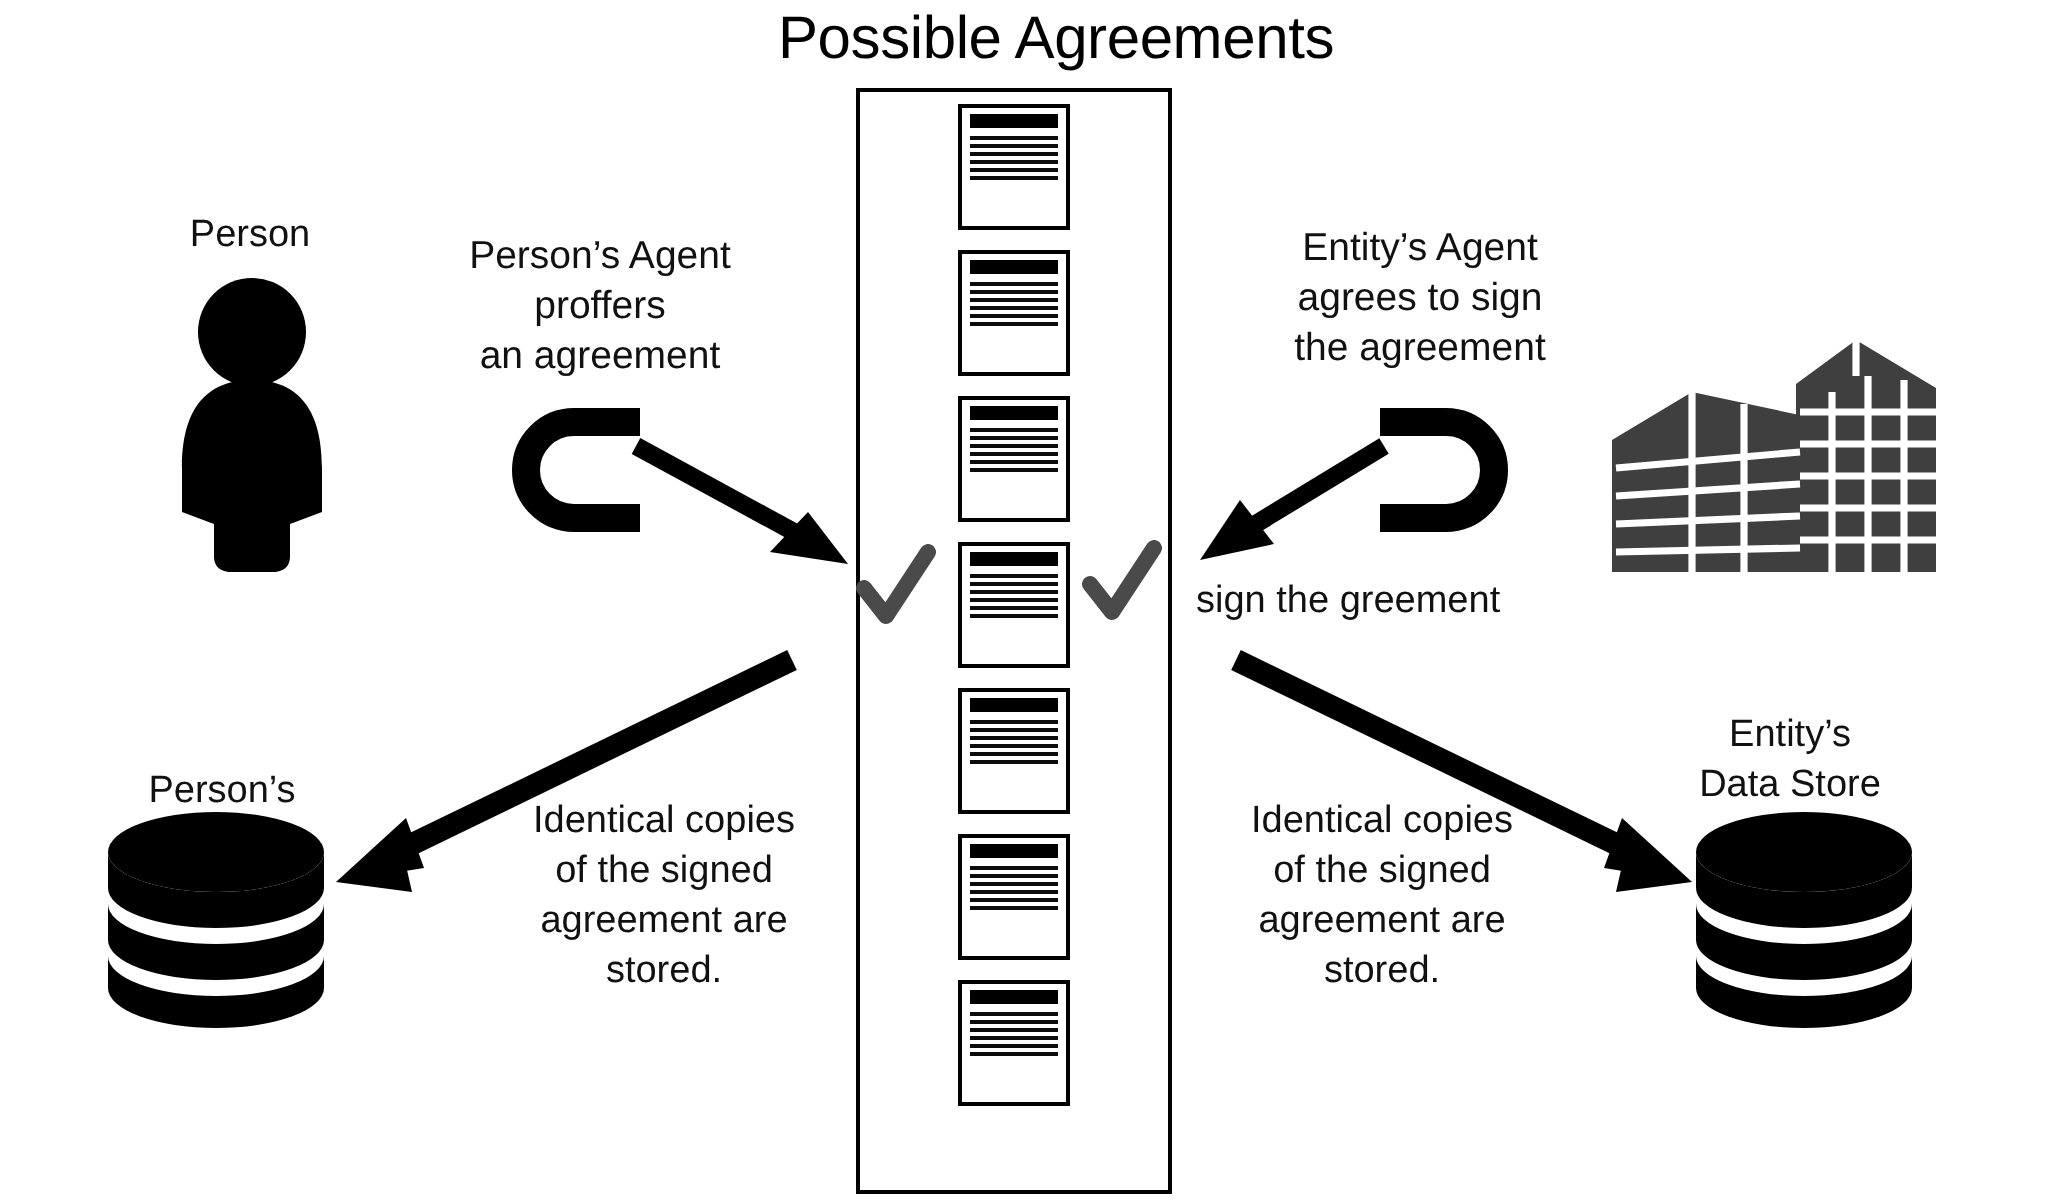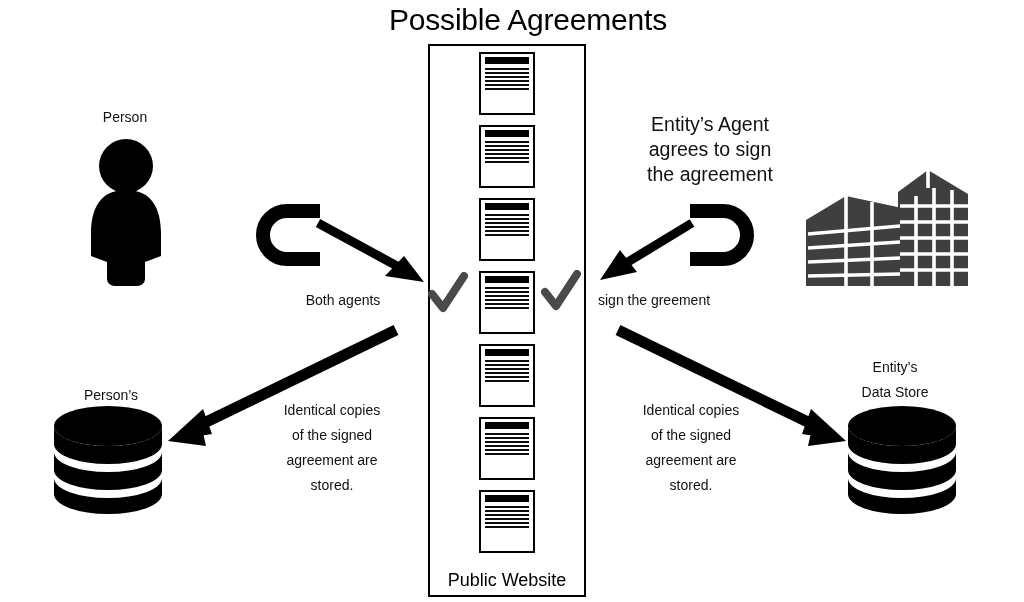--- a/index.html
+++ b/index.html
@@ -28,21 +28,21 @@
     text-align: center;
     font-size: 30px;
     line-height: 36px;
     letter-spacing: -0.2px;
     color: #000;
   }
 
   
   .txt {
     text-align: center;
-    font-size: 14px;
+    font-size: 19px;
     line-height: 25px;
     color: #111;
     white-space: pre-line;
   }
   .txt-lg { font-size: 19.5px; }
 
   
   #website-panel {
     left: 428px;
     top: 44px;
@@ -162,21 +162,23 @@
     </g>
   </svg>
 
   <div id="person-label" class="abs txt">Person</div>
   <svg id="person-icon" class="abs" viewBox="0 0 86 148">
     <circle cx="43" cy="28" r="27" fill="#000"></circle>
     <path d="M 43 52 C 16 52 8 72 8 96 L 8 118 L 24 124 L 24 140 Q 24 148 33 148 L 53 148 Q 62 148 62 140 L 62 124 L 78 118 L 78 96 C 78 72 70 52 43 52 Z" fill="#000"></path>
     <rect x="24" y="104" width="38" height="44" rx="9" fill="#000"></rect>
   </svg>
 
-  <div id="both-agents-text" class="abs txt">Both agents</div>
+  <div id="person-agent-text" class="abs txt txt-lg">Person’s Agent
+proffers
+an agreement</div>
 
   <svg id="entity-icon" class="abs" viewBox="0 0 172 124">
     <g fill="#3f3f3f">
 
       <path d="M 96 28 L 126 6 L 166 30 L 166 122 L 96 122 Z"></path>
 
       <path d="M 4 56 L 44 32 L 100 44 L 100 122 L 4 122 Z"></path>
     </g>
     <g stroke="#ffffff" stroke-width="3.6" fill="none">
 
@@ -296,21 +298,20 @@
         <div class="doc">
           <div class="bar"></div>
           <div class="ln"></div>
           <div class="ln"></div>
           <div class="ln"></div>
           <div class="ln"></div>
           <div class="ln"></div>
           <div class="ln"></div>
         </div>
       </div>
-    <div id="website-label">Public Website</div>
   </div>
 
   <svg id="check-left" class="abs check" viewBox="0 0 40 44">
     <path d="M 4 22 L 15 36 L 36 4" fill="none" stroke="#4a4a4a" stroke-width="8" stroke-linecap="round" stroke-linejoin="round"></path>
   </svg>
   <svg id="check-right" class="abs check" viewBox="0 0 40 44">
     <path d="M 4 22 L 15 36 L 36 4" fill="none" stroke="#4a4a4a" stroke-width="8" stroke-linecap="round" stroke-linejoin="round"></path>
   </svg>
 
 </div>

